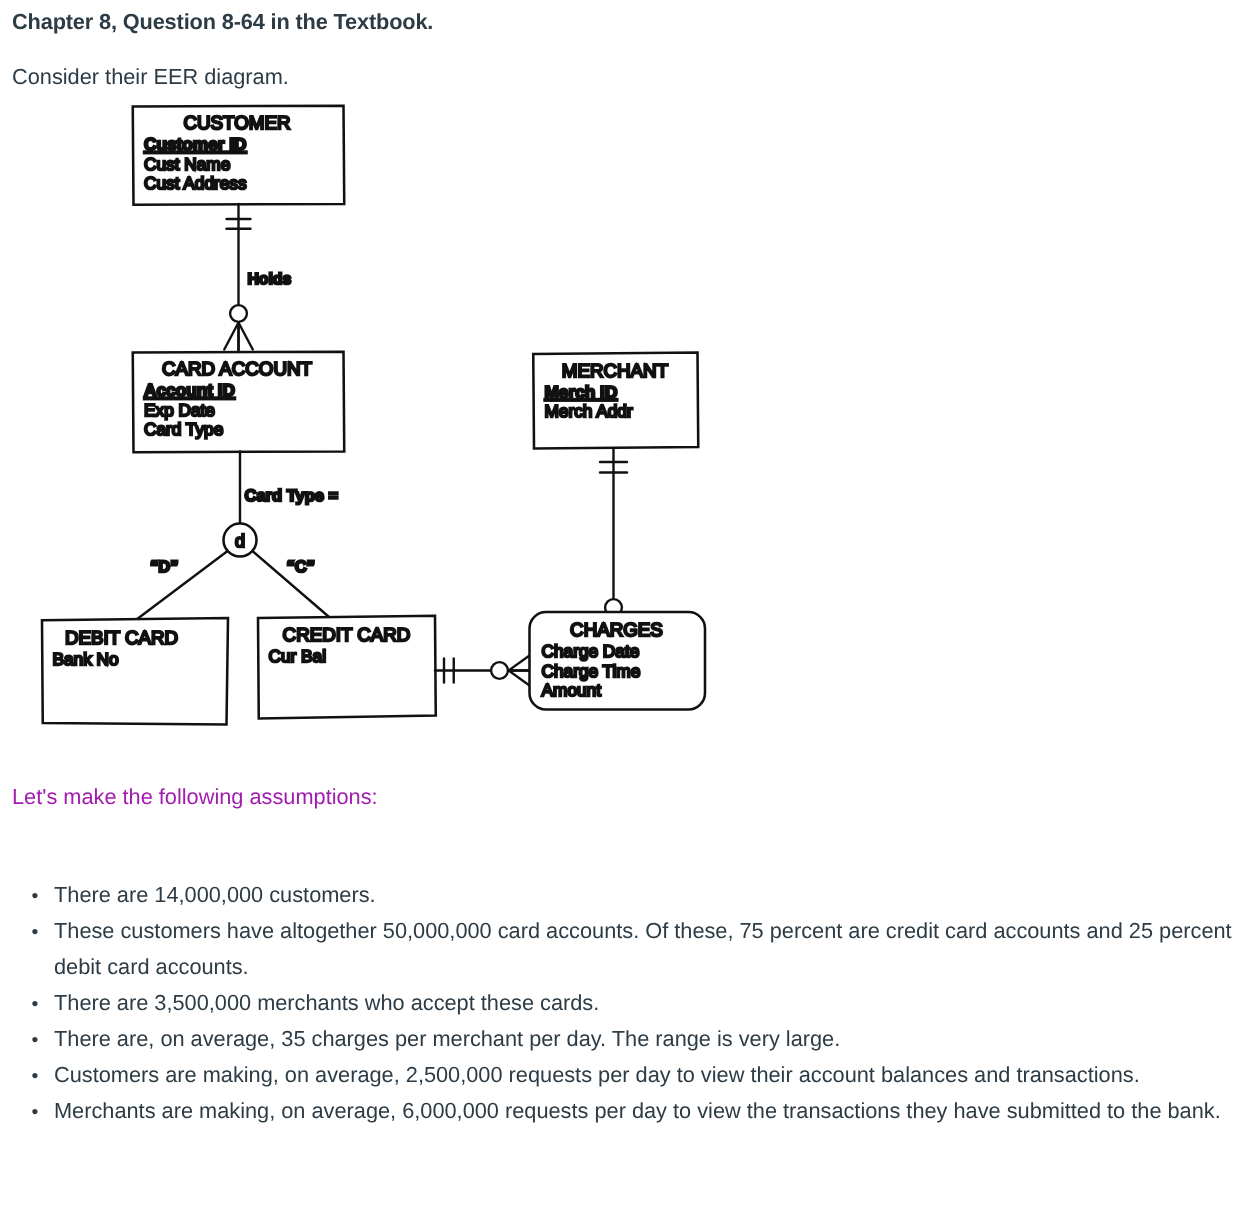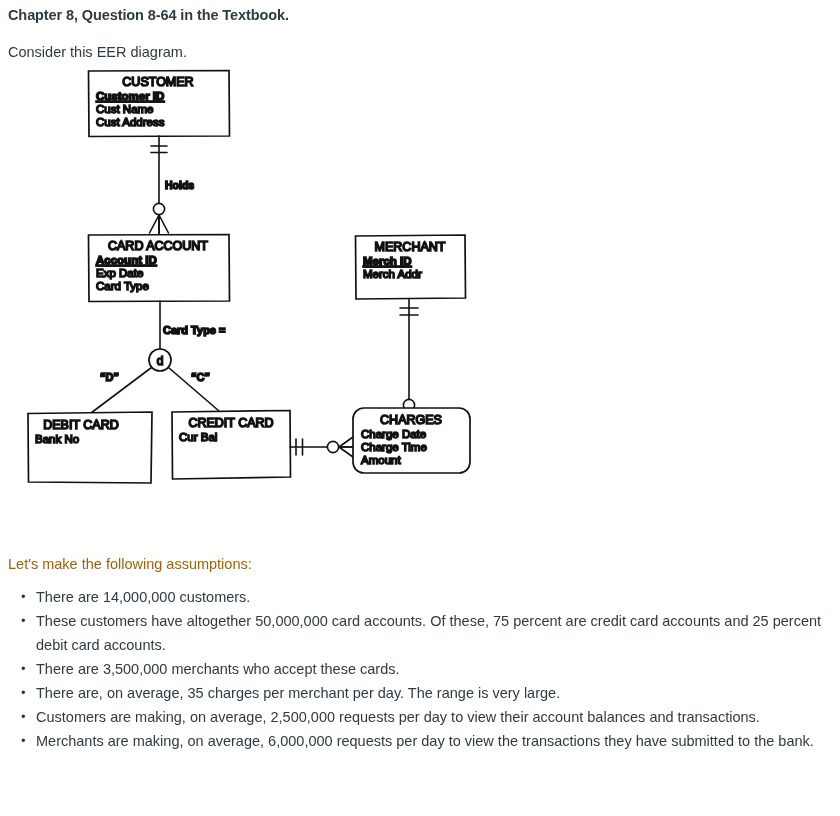--- a/index.html
+++ b/index.html
@@ -76,23 +76,23 @@
   }
   .d-letter {
     font-family: "Liberation Sans", sans-serif;
     font-size: 12px;
     fill: #111111;
     text-anchor: middle;
   }
   .assump-lead {
     position: absolute;
     left: 8px;
-    top: 556px;
-    font-size: 14.5px;
-    color: #a16207;
+    top: 524px;
+    font-size: 14.5px;
+    color: #a21caf;
   }
   ul.assumptions {
     position: absolute;
     left: 8px;
     top: 585px;
     width: 815px;
     margin: 0;
     padding: 0 0 0 28px;
     list-style: none;
   }
@@ -112,21 +112,21 @@
     font-size: 13px;
     color: #2d3b45;
   }
 </style>
 </head>
 <body>
 
 <div class="page">
 
   <div class="q-title">Chapter 8, Question 8-64 in the Textbook.</div>
-  <div class="q-intro">Consider this EER diagram.</div>
+  <div class="q-intro">Consider their EER diagram.</div>
 
   <div class="diagram-wrap">
     <svg class="eer" width="520" height="450" viewBox="0 0 520 450" xmlns="http://www.w3.org/2000/svg">
       <g fill="none" stroke="#111111" stroke-width="1.6" stroke-linecap="round">
 
         <g>
           <path d="M88.5 18 L229 17.5 L229.5 83 L89 83.5 Z" fill="#ffffff" stroke="#111111" stroke-width="1.7"></path>
           <text class="ent-title" x="158" y="33">CUSTOMER</text>
           <text class="ent-attr pk" x="96" y="47">Customer ID</text>
           <text class="ent-attr" x="96" y="60">Cust Name</text>

